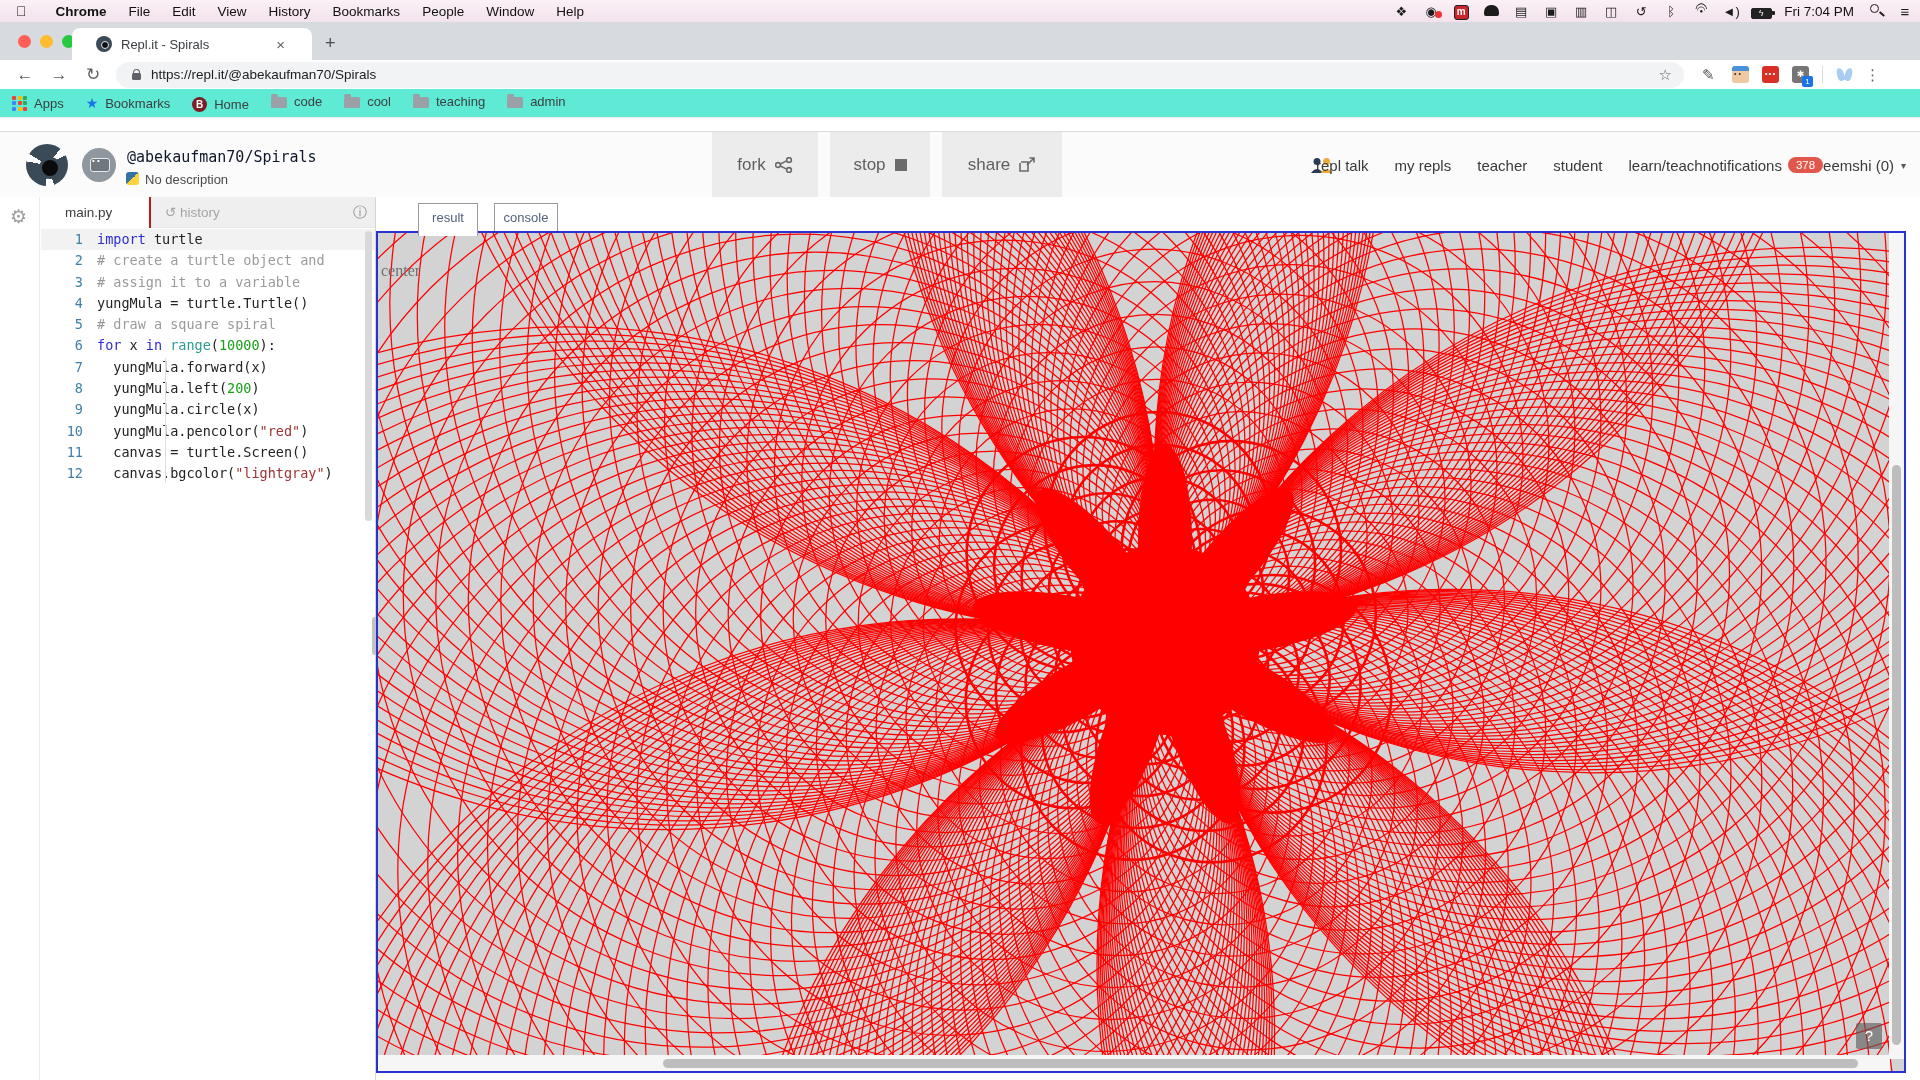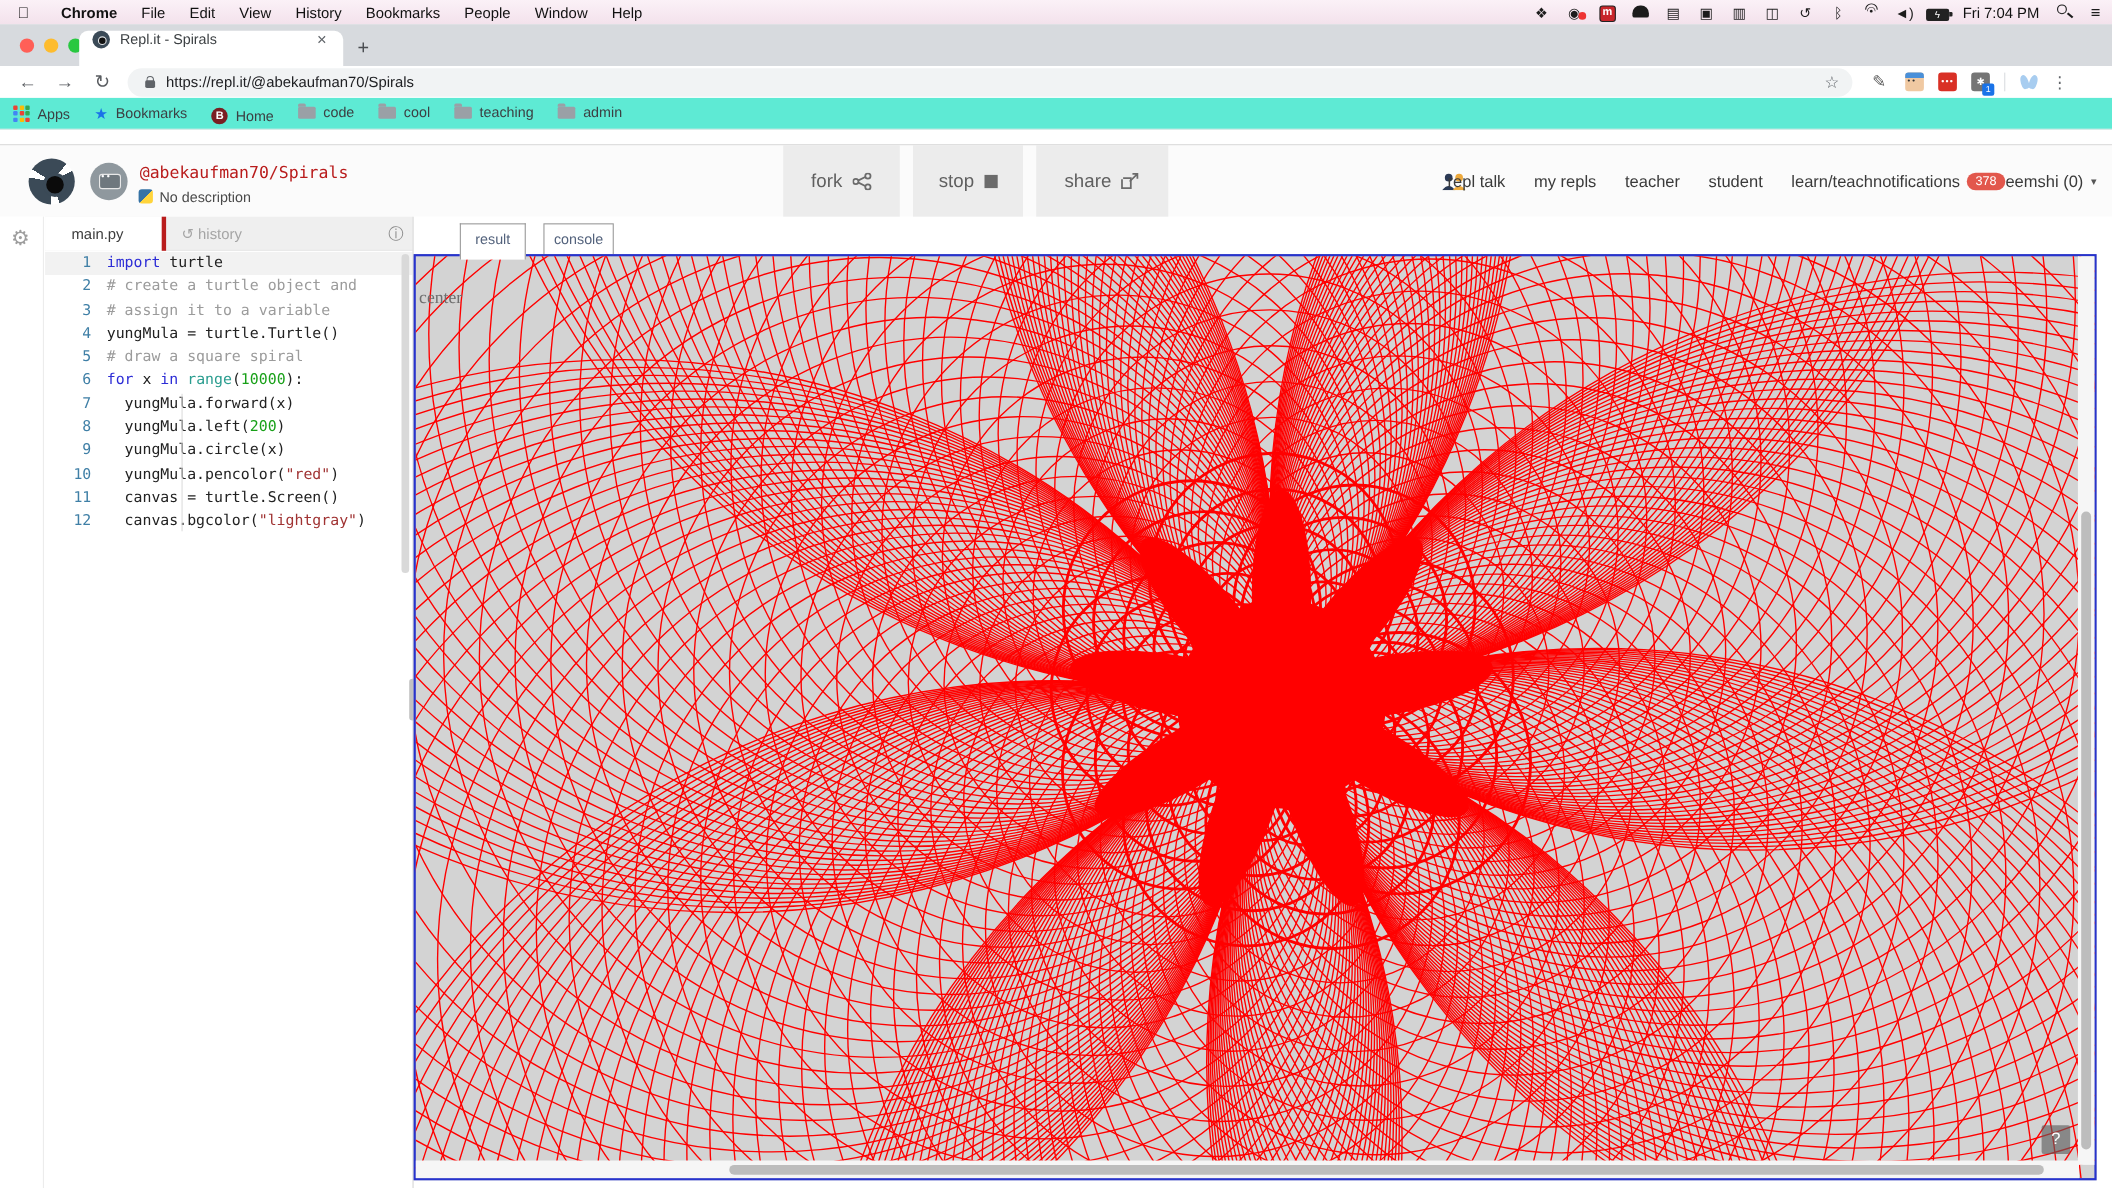--- a/index.html
+++ b/index.html
@@ -28,21 +28,21 @@
   .clock { padding:0 10px 0 8px; font-size:13.5px; }
   .spotlight { position:relative; width:26px; height:16px; }
   .spotlight i { position:absolute; left:6px; top:1px; width:9px; height:9px; border:1.8px solid #1c1c1c; border-radius:50%; }
   .spotlight b { position:absolute; left:15px; top:10px; width:6px; height:1.8px; background:#1c1c1c; transform:rotate(40deg); }
 
   
   .tabstrip { position:absolute; left:0; top:22px; width:1920px; height:38px; background:#d7dade; }
   .traffic { position:absolute; top:13px; width:13px; height:13px; border-radius:50%; }
   .t-red { left:18px; background:#ff5f57; } .t-yellow { left:40px; background:#febc2e; } .t-green { left:62px; background:#28c840; }
   .tab { position:absolute; left:72px; top:6px; width:240px; height:32px; background:#fff;
-    border-radius:8px 8px 0 0; display:flex; align-items:flex-start; padding:0 12px; }
+    border-radius:8px 8px 0 0; display:flex; align-items:center; padding:0 24px; }
   .favicon { width:16px; height:16px; border-radius:50%; background:#3b4a57; position:relative; margin-right:9px; flex:none; }
   .favicon:after { content:""; position:absolute; left:5px; top:5px; width:6px; height:6px; border-radius:50%;
     background:#111; border:1.5px solid #dfe3e6; }
   .tab-title { font-size:13px; color:#3c4043; flex:1; }
   .tab-close { color:#5f6368; font-size:15px; padding:0 3px; }
   .newtab-btn { position:absolute; left:325px; top:12px; font-size:18px; color:#4a4d51; line-height:18px; }
 
   
   .toolbar { position:absolute; left:0; top:60px; width:1920px; height:29px; background:#fff;
     display:flex; align-items:center; }
@@ -87,21 +87,21 @@
     border-top:1px solid #dcdcdc; }
   .repl-logo { position:absolute; left:26px; top:12px; width:42px; height:42px; border-radius:50%;
     background:conic-gradient(#3b4a57 0 40deg,#fff 40deg 62deg,#3b4a57 62deg 160deg,#fff 160deg 182deg,#3b4a57 182deg 280deg,#fff 280deg 302deg,#3b4a57 302deg 360deg); }
   .repl-logo:after { content:""; position:absolute; left:13px; top:13px; width:16px; height:16px; border-radius:50%;
     background:#0b0b0b; border:3px solid #3b4a57; }
   .avatar { position:absolute; left:82px; top:16px; width:34px; height:34px; border-radius:50%; background:#8f989e; }
   .avatar:before { content:""; position:absolute; left:8px; top:10px; width:18px; height:12px; background:#6f787e;
     border-radius:3px; border:1.5px solid #e8e8e8; }
   .avatar:after { content:"• •"; position:absolute; left:10px; top:8px; font-size:8px; color:#fff; }
   .proj-title { position:absolute; left:127px; top:16px; font-family:"DejaVu Sans Mono", monospace;
-    font-size:15px; color:#b91c1c; }
+    font-size:15px; color:#0f172a; }
   .proj-desc { position:absolute; left:145px; top:40px; font-size:13px; color:#4a4a4a; }
   .py-ico { position:absolute; left:126px; top:40px; width:13px; height:13px; border-radius:3px;
     background:linear-gradient(135deg,#3572a5 0 50%,#ffd43b 50% 100%); }
   .hdr-btn { position:absolute; top:0; height:66px; background:#ececec; color:#5f5f5f; font-size:17px;
     display:flex; align-items:center; justify-content:center; gap:9px; }
   .btn-fork { left:712px; width:106px; } .btn-stop { left:830px; width:100px; } .btn-share { left:942px; width:120px; }
   .stop-square { width:12px; height:12px; background:#6b6b6b; }
   .repl-nav { position:absolute; right:14px; top:0; height:66px; display:flex; align-items:center; 
     font-size:15px; color:#3a3a3a; }
   .nav-link { white-space:nowrap; }
@@ -113,21 +113,21 @@
 
   
   .workspace { position:absolute; left:0; top:197px; width:1920px; height:883px; background:#fff; }
   .side-rail { position:absolute; left:0; top:0; width:40px; height:883px; background:#fff; border-right:1px solid #ececec; }
   .gear { position:absolute; left:10px; top:8px; font-size:19px; color:#9e9e9e; }
 
   
   .editor { position:absolute; left:41px; top:0; width:334px; height:883px; background:#fff; }
   .ed-tabs { position:absolute; left:0; top:0; width:334px; height:31px; background:#efefef; border-bottom:1px solid #e6e6e6; }
   .ed-tab-main { position:absolute; left:0; top:0; width:110px; height:31px; background:#fff;
-    border-right:4px solid #b91c1c; font-size:13.5px; color:#3c3c3c; line-height:31px; padding-left:24px; }
+    border-right:2px solid #b91c1c; font-size:13.5px; color:#3c3c3c; line-height:31px; padding-left:24px; }
   .ed-tab-history { position:absolute; left:110px; top:0; height:31px; line-height:31px; font-size:13.5px;
     color:#a5a5a5; padding-left:14px; }
   .ed-info { position:absolute; right:8px; top:7px; font-size:14px; color:#8a8a8a; }
   .code-area { position:absolute; left:0; top:32px; width:334px; font-family:"DejaVu Sans Mono", monospace;
     font-size:13.5px; line-height:21.3px; white-space:pre; }
   .code-line { display:flex; }
   .code-line.hl { background:#f2f2f2; }
   .gutter { width:56px; text-align:right; color:#3f7fa6; flex:none; padding-right:14px; }
   .tok-kw { color:#2d2dd6; } .tok-cm { color:#9b9b9b; } .tok-pl { color:#222; }
   .tok-fn { color:#2a9d8f; } .tok-num { color:#18a018; } .tok-str { color:#a03333; }

